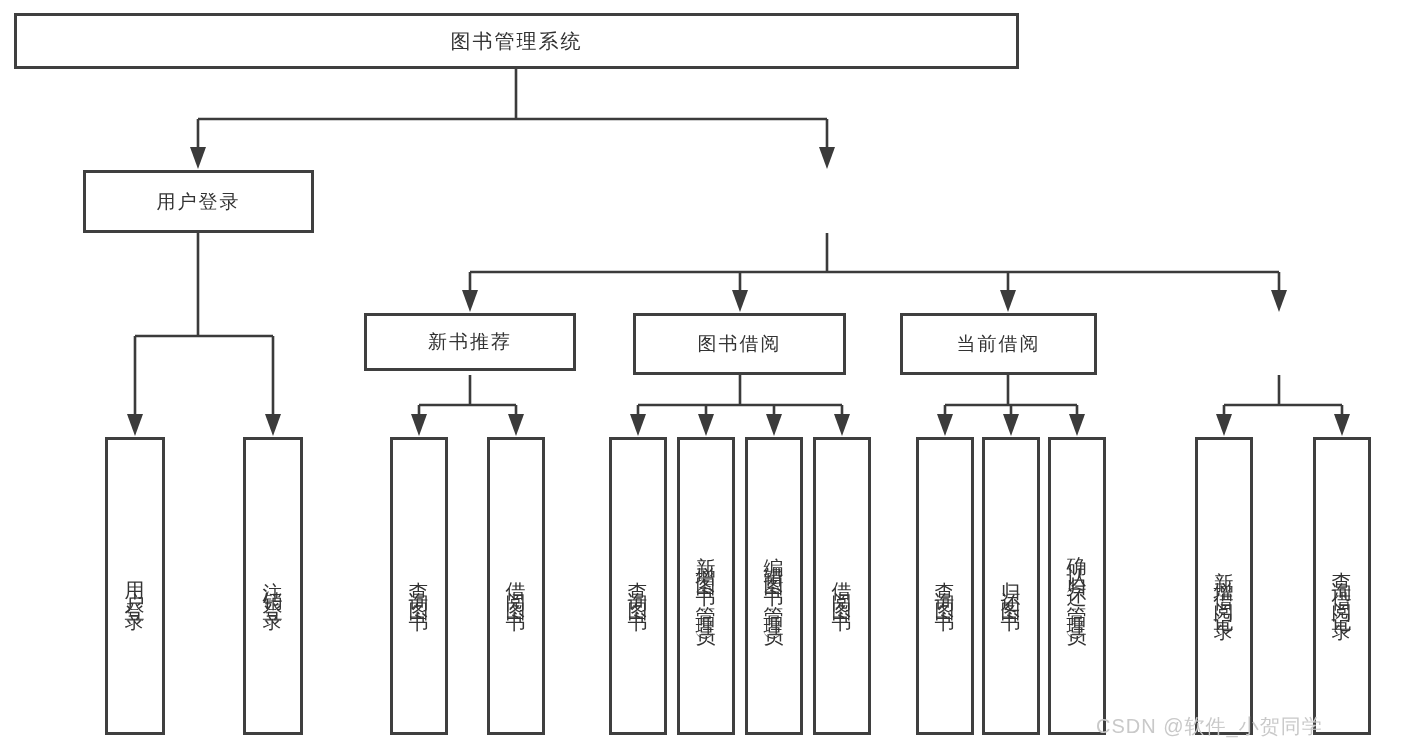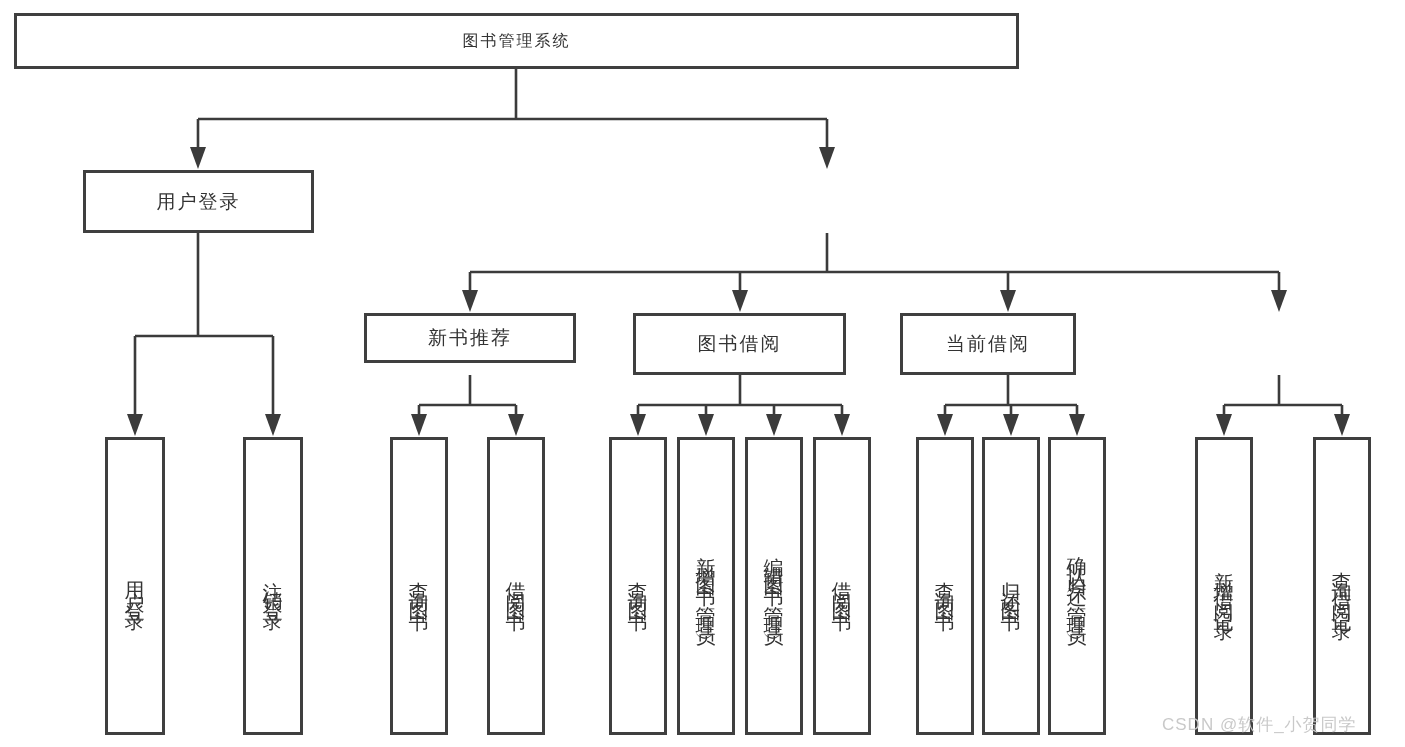--- a/index.html
+++ b/index.html
@@ -42,33 +42,33 @@
     color: var(--text);
     display: flex;
     align-items: center;
     justify-content: center;
     text-align: center;
   }
   .hbox {
     font-size: 19px;
     letter-spacing: 2px;
   }
-  .hbox.root { font-size: 16px; }
+  .hbox.root { font-size: 20px; }
   .vbox {
     font-size: 20px;
     writing-mode: vertical-rl;
     text-orientation: mixed;
     letter-spacing: 10px;
     line-height: 1;
   }
   .watermark {
     position: absolute;
-    left: 1162px;
+    left: 1096px;
     top: 713px;
-    font-size: 17px;
+    font-size: 20px;
     color: var(--watermark);
     letter-spacing: 1px;
     white-space: nowrap;
   }
 </style>
 </head>
 <body>
 
 <div class="stage">
 
@@ -106,23 +106,23 @@
     <polygon points="1003,414 1019,414 1011,436"></polygon>
     <polygon points="1069,414 1085,414 1077,436"></polygon>
     <polygon points="1216,414 1232,414 1224,436"></polygon>
     <polygon points="1334,414 1350,414 1342,436"></polygon>
   </svg>
 
   <div class="box hbox root" style="left:14px;top:13px;width:1005px;height:56px">图书管理系统</div>
 
   <div class="box hbox" style="left:83px;top:170px;width:231px;height:63px">用户登录</div>
 
-  <div class="box hbox" style="left:364px;top:313px;width:212px;height:50px">新书推荐</div>
+  <div class="box hbox" style="left:364px;top:313px;width:212px;height:58px">新书推荐</div>
   <div class="box hbox" style="left:633px;top:313px;width:213px;height:62px">图书借阅</div>
-  <div class="box hbox" style="left:900px;top:313px;width:176px;height:62px">当前借阅</div>
+  <div class="box hbox" style="left:900px;top:313px;width:197px;height:62px">当前借阅</div>
 
   <div class="box vbox" style="left:105px;top:437px;width:60px;height:298px">用户登录</div>
   <div class="box vbox" style="left:243px;top:437px;width:60px;height:298px">注销登录</div>
 
   <div class="box vbox" style="left:390px;top:437px;width:58px;height:298px">查询图书</div>
   <div class="box vbox" style="left:487px;top:437px;width:58px;height:298px">借阅图书</div>
 
   <div class="box vbox" style="left:609px;top:437px;width:58px;height:298px">查询图书</div>
   <div class="box vbox" style="left:677px;top:437px;width:58px;height:298px">新增图书（管理员）</div>
   <div class="box vbox" style="left:745px;top:437px;width:58px;height:298px">编辑图书（管理员）</div>

